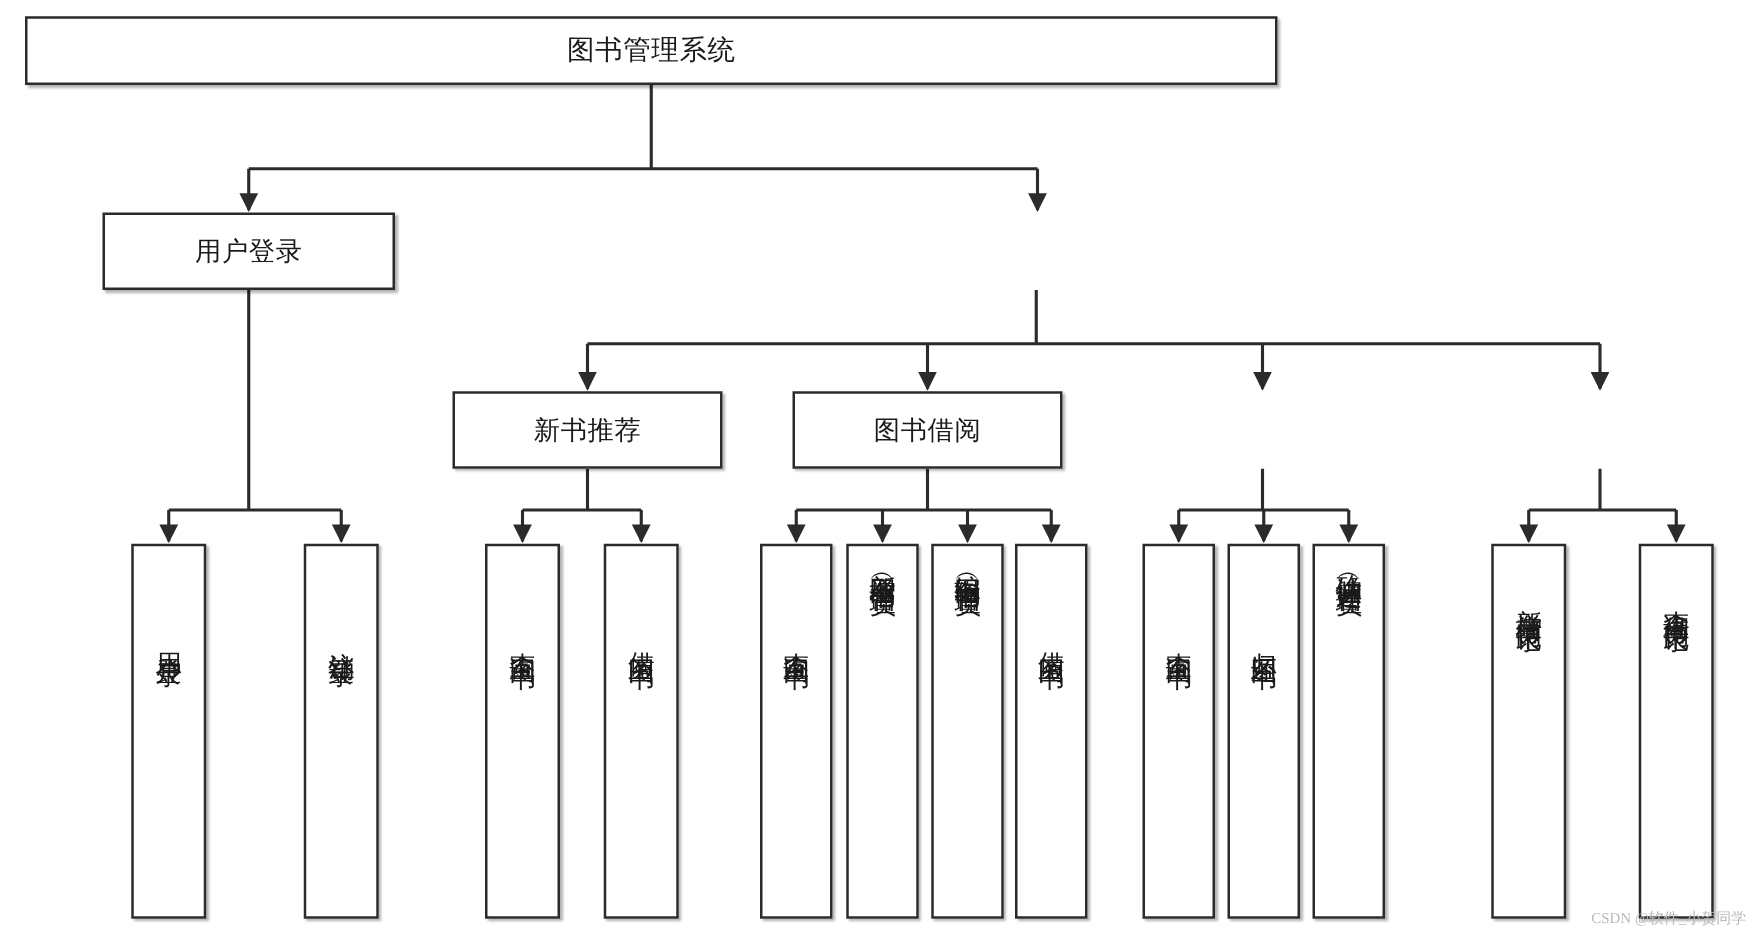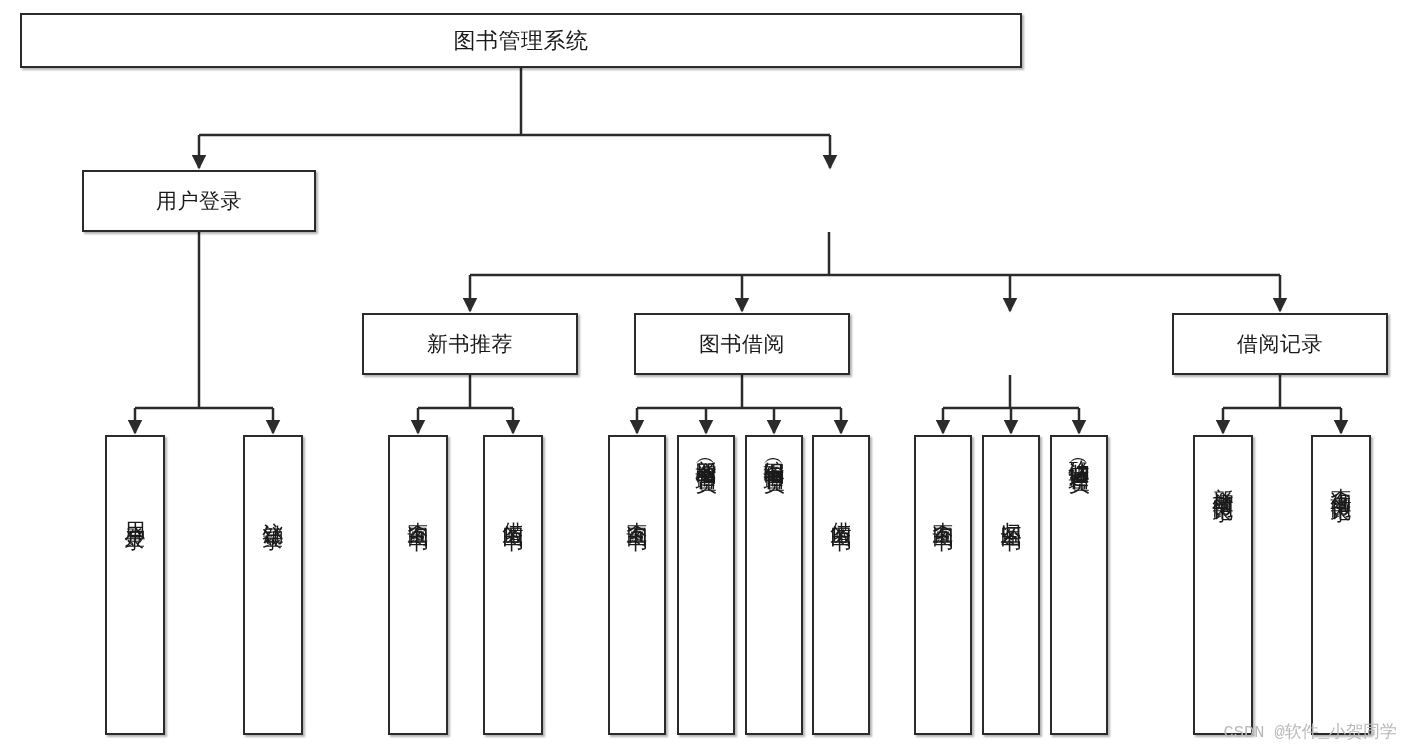--- a/index.html
+++ b/index.html
@@ -67,25 +67,25 @@
     white-space: nowrap;
   }
   .node.vert.mid .label {
     
     letter-spacing: 2px;
   }
   #watermark {
     position: absolute;
     right: 8px;
     bottom: 4px;
-    font-size: 17px;
+    font-size: 12px;
     color: #b9b9b9;
     z-index: 5;
     white-space: nowrap;
-    font-family: Liberation Mono, monospace;
+    font-family: Liberation Serif, serif;
   }
 </style>
 </head>
 <body>
 
 <div id="canvas">
 
   <svg id="edges" viewBox="0 0 1405 747" xmlns="http://www.w3.org/2000/svg">
     <defs>
       <marker id="arrow" viewBox="0 0 10 10" refX="9" refY="5" markerWidth="6" markerHeight="6" orient="auto-start-reverse">
@@ -143,23 +143,20 @@
   <div class="node horiz" style="left:82px; top:170px; width:234px; height:62px;">
     <span class="label">用户登录</span>
   </div>
 
   <div class="node horiz" style="left:362px; top:313px; width:216px; height:62px;">
     <span class="label">新书推荐</span>
   </div>
   <div class="node horiz" style="left:634px; top:313px; width:216px; height:62px;">
     <span class="label">图书借阅</span>
   </div>
-  <div class="node horiz" style="left:1172px; top:313px; width:216px; height:62px;">
-    <span class="label">借阅记录</span>
-  </div>
 
   <div class="node vert" style="left:105px; top:435px; width:60px; height:300px; padding-top:68px;">
     <span class="label">用户登录</span>
   </div>
   <div class="node vert" style="left:243px; top:435px; width:60px; height:300px; padding-top:68px;">
     <span class="label">注销登录</span>
   </div>
 
   <div class="node vert" style="left:388px; top:435px; width:60px; height:300px; padding-top:68px;">
     <span class="label">查询图书</span>

